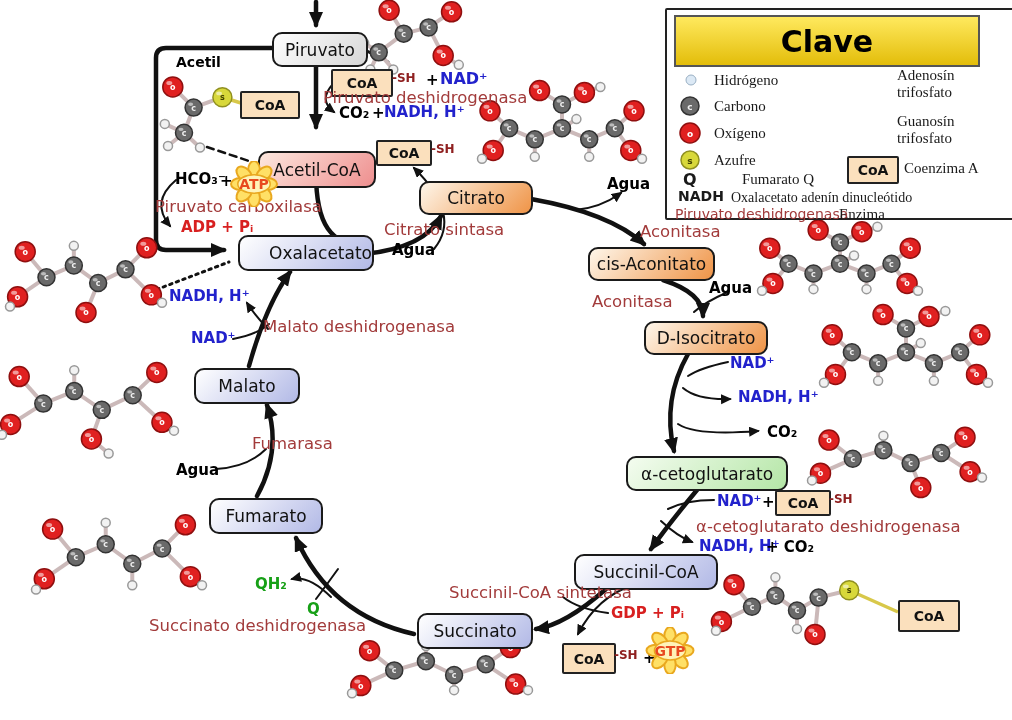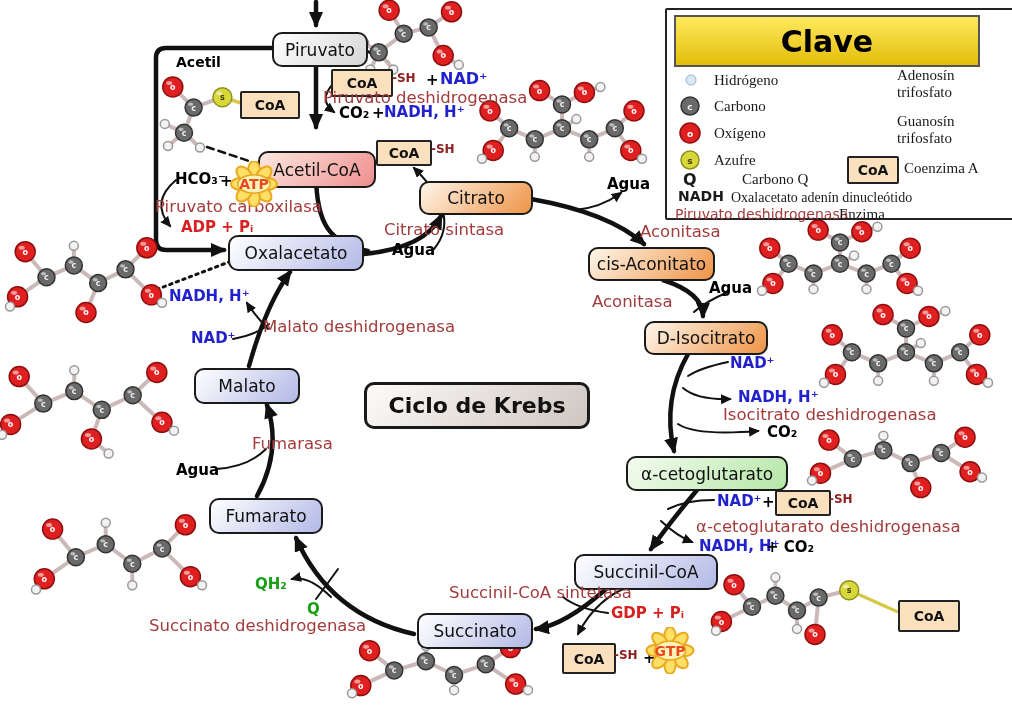--- a/index.html
+++ b/index.html
@@ -605,25 +605,22 @@
     </div>
   <div class="node n-lav" style="left:417px;top:613px;width:112px;height:32px;">
       <span>Succinato</span>
     </div>
   <div class="node n-lav" style="left:209px;top:498px;width:110px;height:32px;">
       <span>Fumarato</span>
     </div>
   <div class="node n-lav" style="left:194px;top:368px;width:102px;height:32px;">
       <span>Malato</span>
     </div>
-  <div class="node n-lav" style="left:228px;top:235px;width:132px;height:32px;">
+  <div class="node n-lav" style="left:238px;top:235px;width:132px;height:32px;justify-content:flex-end;">
       <span>Oxalacetato</span>
-    </div>
-  <div class="node n-ttl" style="left:364px;top:382px;width:220px;height:41px;">
-      <span>Ciclo de Krebs</span>
     </div>
 
   <div class="coabox" style="left:331px;top:69px;width:58px;height:24px;">
       <span>CoA</span>
     </div>
   <div class="coabox" style="left:376px;top:140px;width:52px;height:22px;">
       <span>CoA</span>
     </div>
   <div class="coabox" style="left:240px;top:91px;width:56px;height:24px;">
       <span>CoA</span>
@@ -636,21 +633,20 @@
     </div>
   <div class="coabox" style="left:898px;top:600px;width:58px;height:28px;">
       <span>CoA</span>
     </div>
 
   <div class="enz" style="left:323px;top:88px;">Piruvato deshidrogenasa</div>
   <div class="enz" style="left:155px;top:197px;">Piruvato carboxilasa</div>
   <div class="enz" style="left:384px;top:220px;">Citrato sintasa</div>
   <div class="enz" style="left:640px;top:222px;">Aconitasa</div>
   <div class="enz" style="left:592px;top:292px;">Aconitasa</div>
-  <div class="enz" style="left:723px;top:405px;">Isocitrato deshidrogenasa</div>
   <div class="enz" style="left:696px;top:517px;">α-cetoglutarato deshidrogenasa</div>
   <div class="enz" style="left:401px;top:583px;margin-left:48px;">Succinil-CoA sintetasa</div>
   <div class="enz" style="left:149px;top:616px;">Succinato deshidrogenasa</div>
   <div class="enz" style="left:252px;top:434px;">Fumarasa</div>
   <div class="enz" style="left:263px;top:317px;">Malato deshidrogenasa</div>
 
   <div class="lbl blk" style="left:176px;top:54px;font-size:14px;">Acetil</div>
   <div class="lbl sh" style="left:392px;top:71px;">-SH</div>
   <div class="lbl blk" style="left:426px;top:71px;">+</div>
   <div class="lbl blue" style="left:440px;top:69px;font-size:16px;">NAD⁺</div>
@@ -690,21 +686,21 @@
       <circle cx="23" cy="67" r="10" fill="#e02020" stroke="#8f0f0f" stroke-width="1.5"></circle>
       <text x="23" y="71" font-size="9" fill="#fff" text-anchor="middle" font-weight="bold">o</text>
       <circle cx="23" cy="94" r="9" fill="#d8d83a" stroke="#909020" stroke-width="1.5"></circle>
       <text x="23" y="98" font-size="9" fill="#444400" text-anchor="middle" font-weight="bold">s</text>
     </svg>
     <div class="lg-item" style="left:47px;top:62px;">Hidrógeno</div>
     <div class="lg-item" style="left:47px;top:88px;">Carbono</div>
     <div class="lg-item" style="left:47px;top:115px;">Oxígeno</div>
     <div class="lg-item" style="left:47px;top:142px;">Azufre</div>
     <div class="lg-item lg-sans green" style="left:16px;top:160px;font-size:16px;">Q</div>
-    <div class="lg-item" style="left:75px;top:161px;">Carbono Q</div>
+    <div class="lg-item" style="left:75px;top:161px;">Fumarato Q</div>
     <div class="lg-item lg-sans blue" style="left:11px;top:178px;font-size:14px;">NADH</div>
     <div class="lg-item" style="left:64px;top:180px;font-size:14px;">Oxalacetato adenín dinucleótido</div>
     <div class="lg-item lg-sans" style="left:8px;top:196px;font-size:14px;color:#a23b3b;">Piruvato deshidrogenasa</div>
     <div class="lg-item" style="left:172px;top:196px;">Enzima</div>
     <div class="lg-item" style="left:230px;top:57px;">Adenosín</div>
     <div class="lg-item" style="left:230px;top:74px;">trifosfato</div>
     <div class="lg-item" style="left:230px;top:103px;">Guanosín</div>
     <div class="lg-item" style="left:230px;top:120px;">trifosfato</div>
     <div class="coabox" style="left:180px;top:146px;width:48px;height:24px;">
         <span>CoA</span>

